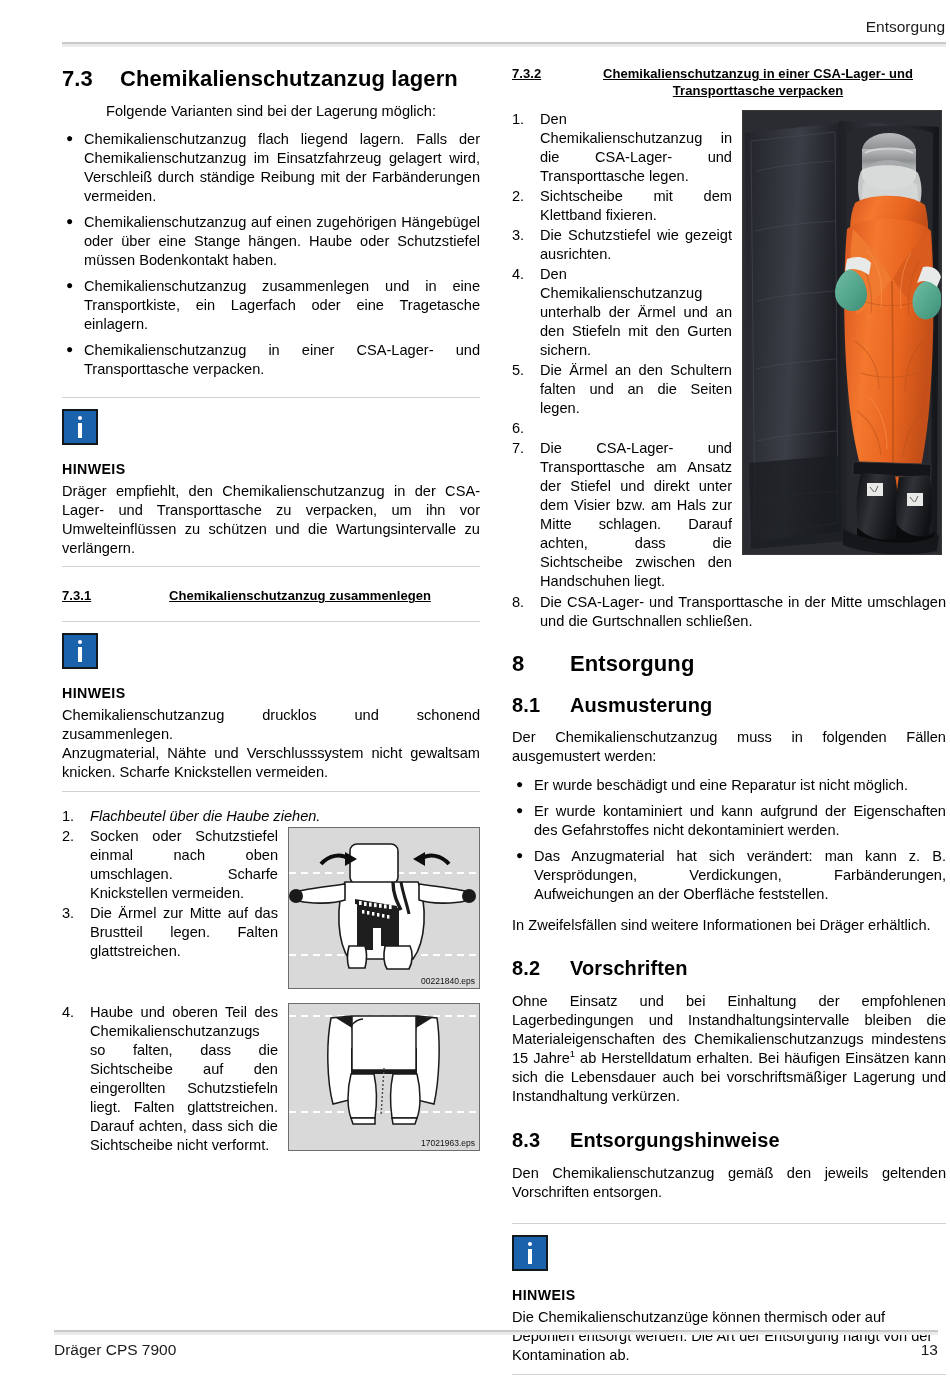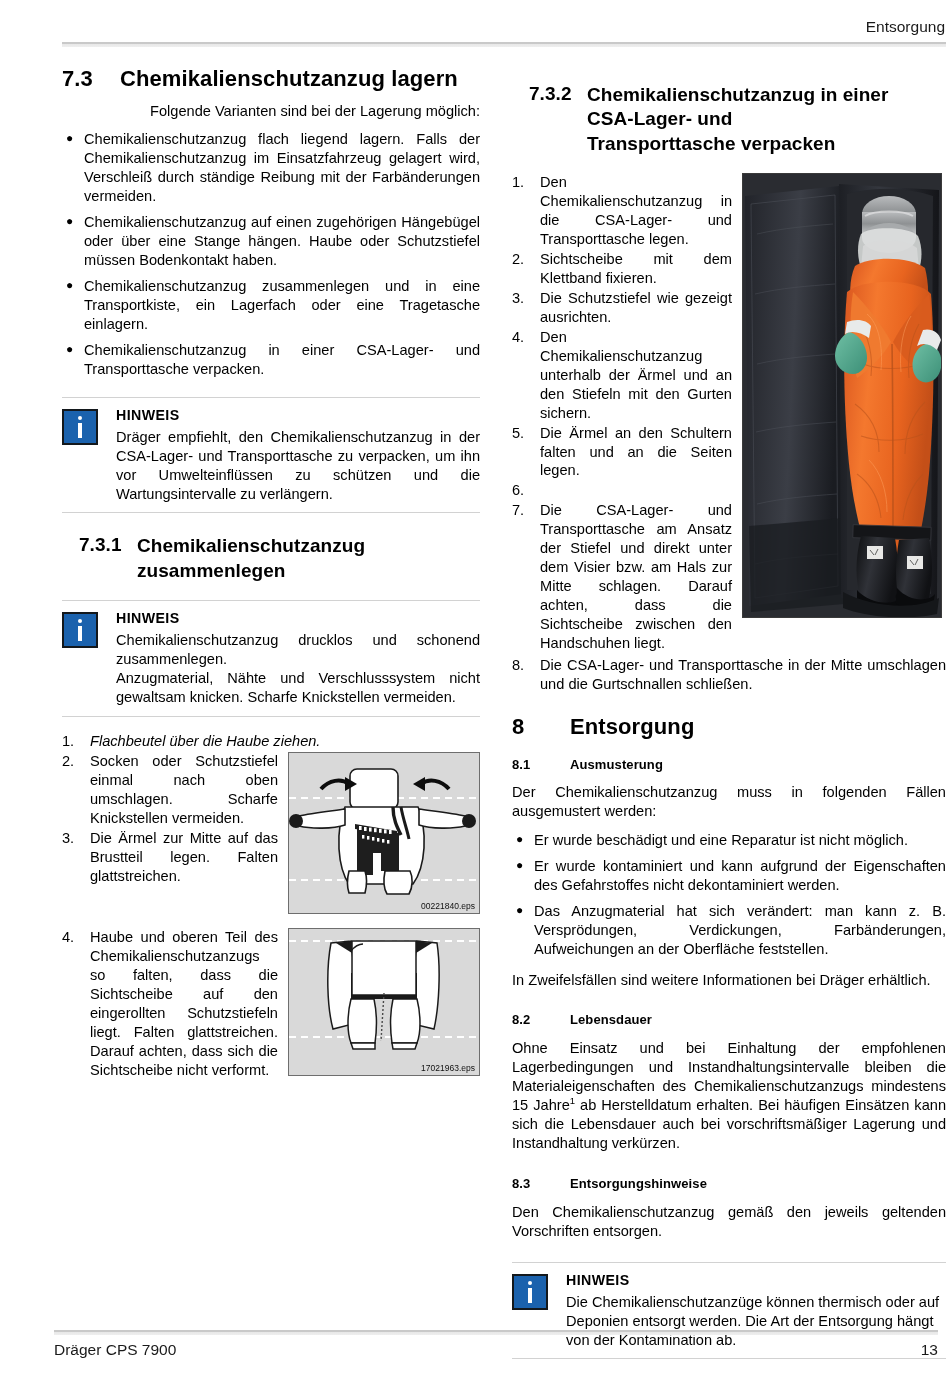--- a/index.html
+++ b/index.html
@@ -62,44 +62,45 @@
 
   
   h1.sec {
     font-size: 22px; font-weight: bold;
     margin: 0 0 0 0;
     display: flex;
     letter-spacing: 0.1px;
   }
   h1.sec .num { width: 58px; flex: 0 0 58px; }
   h2.sec {
+    font-size: 20px; font-weight: bold;
+    margin: 0;
+    display: flex;
+    letter-spacing: 0.1px;
+  }
+  h2.sec .num { width: 58px; flex: 0 0 58px; }
+  h3.sec {
     font-size: 13px; font-weight: bold;
     margin: 0;
     display: flex;
-    letter-spacing: 0.1px;
-  }
-  h2.sec .num { width: 58px; flex: 0 0 58px; }
-  h3.sec {
-    font-size: 19px; font-weight: bold;
-    margin: 17px;
-    display: flex;
     letter-spacing: 0.05px;
+    text-decoration: underline;
   }
   h3.sec .num { width: 58px; flex: 0 0 58px; }
-  h3.sec .ttl { flex: 1 1 auto; line-height: 1.28; }
+  h3.sec .ttl { flex: 1 1 auto; line-height: 1.28; text-align: center; }
 
   
   p.body {
     font-size: 14.6px;
     line-height: 1.3;
     margin: 0;
     text-align: justify;
     hyphens: manual;
   }
-  p.body.nojust { text-align: right; }
+  p.body.nojust { text-align: center; }
 
   
   ul.bullets { list-style: none; margin: 0; padding: 0; }
   ul.bullets li {
     display: flex;
     font-size: 14.6px;
     line-height: 1.3;
     margin-bottom: 7px;
   }
   ul.bullets li .bul {
@@ -120,20 +121,21 @@
   }
   ol.steps li .n { flex: 0 0 28px; width: 28px; }
   ol.steps li .txt { flex: 1 1 auto; text-align: justify; }
 
   
   .notice {
     border-top: 1.5px solid #d2d2d2;
     border-bottom: 1.5px solid #d2d2d2;
     padding: 9px 0 9px 0;
     display: flex;
+    flex-direction: column;
   }
   .notice .ico-wrap { flex: 0 0 54px; width: 54px; padding-top: 2px; }
   .info-icon {
     width: 36px; height: 36px;
     background: #1b62ad;
     border: 2.5px solid #13181c;
     position: relative;
   }
   .info-icon .dot {
     position: absolute; left: 50%; top: 5px;
@@ -572,21 +574,21 @@
       <li>
         <span class="bul">●</span>
         <span class="txt">Das Anzugmaterial hat sich verändert: man kann z. B. Versprödungen, Verdickungen, Farbänderungen, Aufweichungen an der Oberfläche feststellen.</span>
       </li>
     </ul>
 
     <p class="body" style="margin-top:12px;">In Zweifelsfällen sind weitere Informationen bei Dräger erhältlich.</p>
 
     <h2 class="sec" style="margin-top:22px;">
       <span class="num">8.2</span>
-      <span class="ttl">Lebensdauer</span>
+      <span class="ttl">Vorschriften</span>
     </h2>
 
     <p class="body" style="margin-top:12px;"><span>Ohne Einsatz und bei Einhaltung der empfohlenen Lagerbedingungen und Instandhaltungsintervalle bleiben die Materialeigenschaften des Chemikalienschutzanzugs mindestens 15 Jahre</span><sup class="fnref">1</sup><span> ab Herstelldatum erhalten. Bei häufigen Einsätzen kann sich die Lebensdauer auch bei vorschriftsmäßiger Lagerung und Instandhaltung verkürzen.</span></p>
 
     <h2 class="sec" style="margin-top:23px;">
       <span class="num">8.3</span>
       <span class="ttl">Entsorgungshinweise</span>
     </h2>
 
     <p class="body" style="margin-top:12px;">Den Chemikalienschutzanzug gemäß den jeweils geltenden Vorschriften entsorgen.</p>

